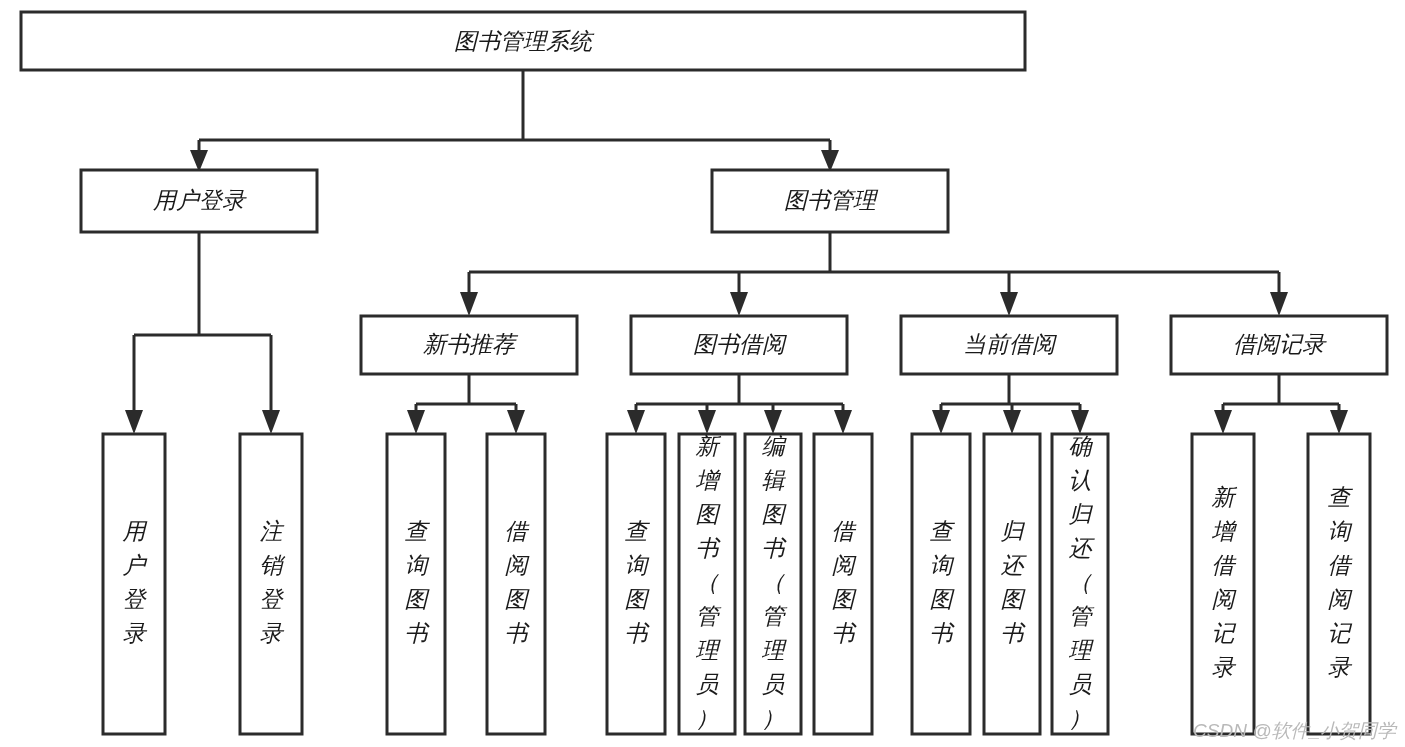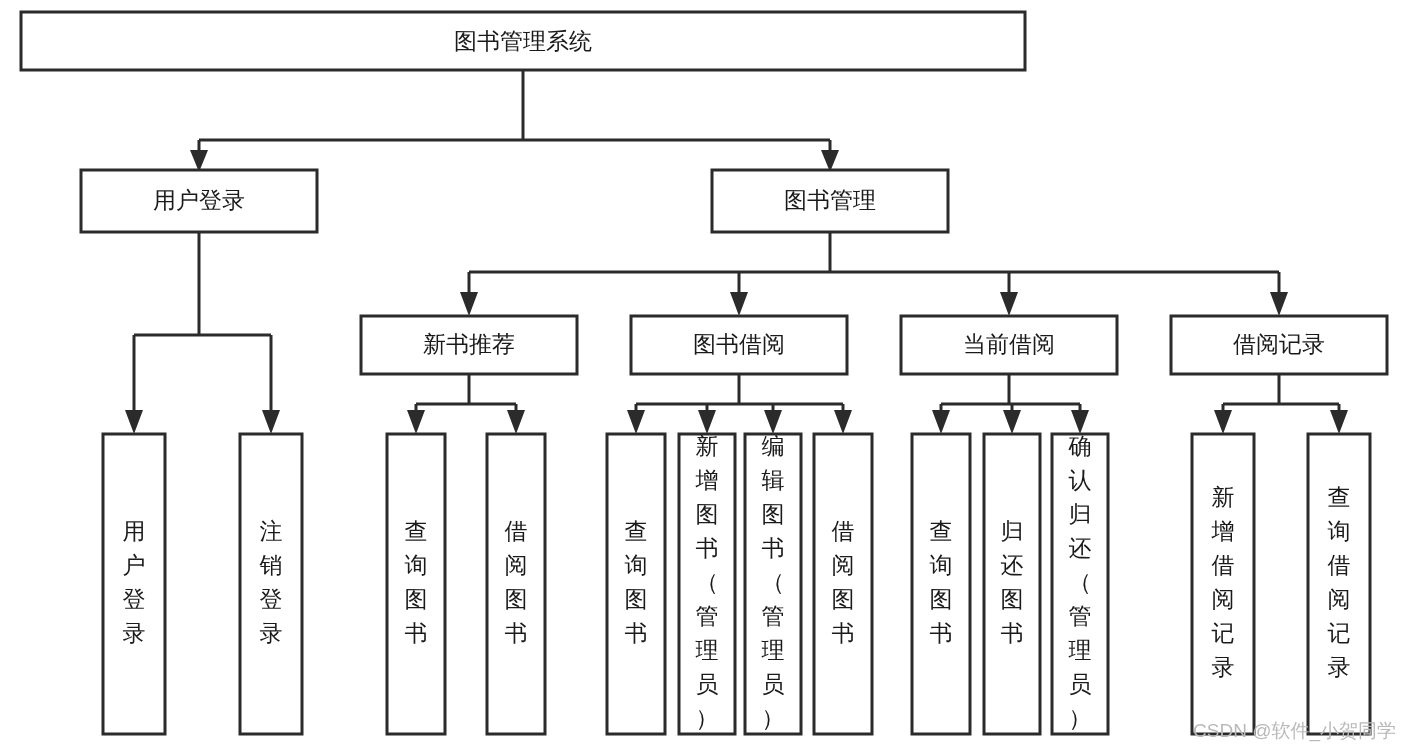--- a/index.html
+++ b/index.html
@@ -13,20 +13,21 @@
     font-family: "Liberation Sans", "DejaVu Sans", sans-serif;
     overflow: hidden;
     position: relative;
   }
   #diagram-root {
     position: absolute;
     left: 0;
     top: 0;
     width: 1405px;
     height: 747px;
+    font-style: italic;
   }
   svg.chart-svg {
     display: block;
     width: 1405px;
     height: 747px;
   }
   .node-box {
     fill: #ffffff;
     stroke: #2b2b2b;
     stroke-width: 3;

